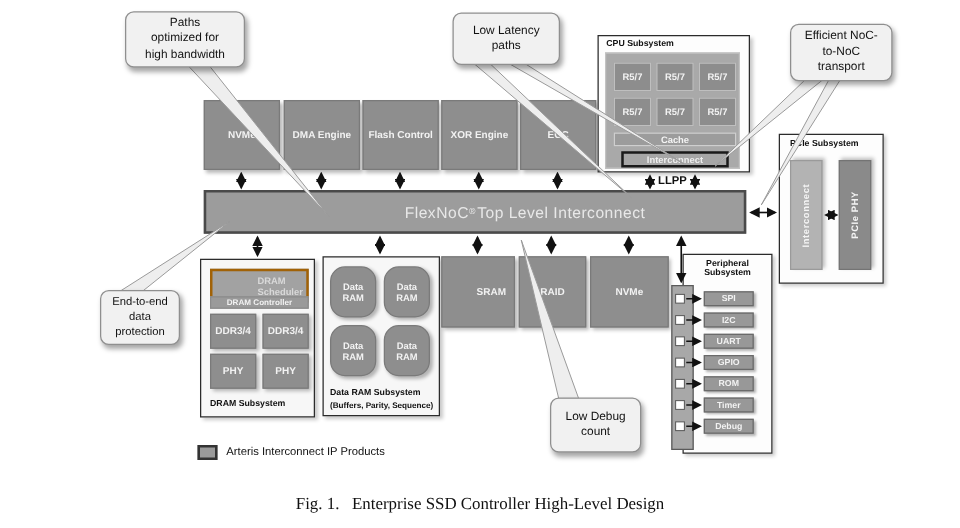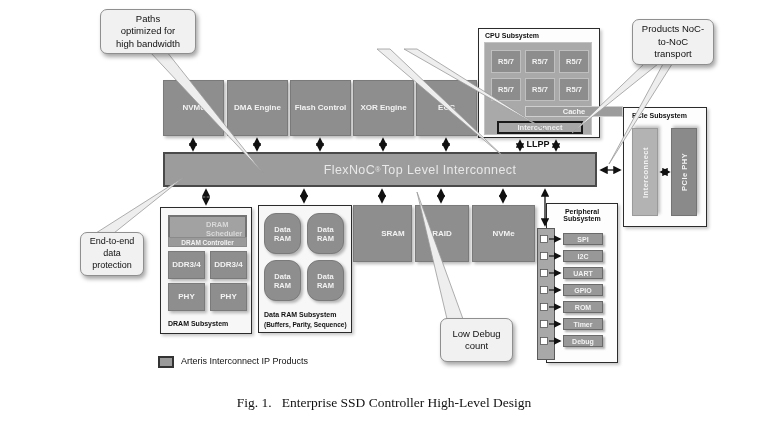--- a/index.html
+++ b/index.html
@@ -33,38 +33,38 @@
   }
   .subtitle { position:absolute; font-size:7px; font-weight:bold; color:#111; }
 
   
   #cpu-panel { position:absolute; left:5px; top:13px; width:108px; height:93px;
     background:#a9a9a9; border:1px solid #c2c2c2; }
   .core { position:absolute; width:30px; height:23px; background:#8d8d8d; border:1px solid #bfbfbf;
     color:#f2f2f2; font-size:7.5px; font-weight:bold; display:flex; align-items:center; justify-content:center; }
   #cache-bar { position:absolute; left:6px; top:63px; width:98px; height:11px; background:#9c9c9c;
     border:1px solid #cfcfcf; color:#f4f4f4; font-size:7.5px; font-weight:bold;
-    display:flex; align-items:center; justify-content:center;margin-left:34px; }
+    display:flex; align-items:center; justify-content:center; }
   #cpu-ic { position:absolute; left:12px; top:78px; width:86px; height:13px; background:#a6a6a6;
     border:2px solid #1a1a1a; color:#eeeeee; font-size:7.5px; font-weight:bold;
     display:flex; align-items:center; justify-content:center; }
   #llpp-label { position:absolute; left:526px; top:139px; width:24px; text-align:center;
     font-size:9px; font-weight:bold; color:#111; z-index:2; }
 
   
   .vblock {
     position:absolute; width:26px; height:88px; color:#f4f4f4; font-size:7.5px; font-weight:bold;
     display:flex; align-items:center; justify-content:center;
     writing-mode:vertical-rl; transform:rotate(180deg); letter-spacing:.5px;
     box-shadow:-2px 2px 3px rgba(0,0,0,0.25);
   }
 
   
   #dram-scheduler { position:absolute; left:7px; top:7px; width:79px; height:27px; background:#a2a2a2;
-    border:2px solid #737373; color:#d9d9d9; font-size:7.5px; font-weight:bold;
+    border:2px solid #a16207; color:#d9d9d9; font-size:7.5px; font-weight:bold;
     display:flex; align-items:center; justify-content:center;padding-left:36px; }
   #dram-controller { position:absolute; left:7px; top:29px; width:79px; height:10px; background:#9a9a9a;
     border:1px solid #8a8a8a; color:#f2f2f2; font-size:6.5px; font-weight:bold;
     display:flex; align-items:center; justify-content:center; }
   .dram-sq { width:37px; height:28px;text-align:right; }
 
   
   .dr { width:37px; height:41px; font-size:7.5px;border-radius:12px; }
 
   
@@ -219,21 +219,23 @@
       <rect x="540.5" y="286.5" width="7" height="7"></rect>
       <rect x="540.5" y="303.5" width="7" height="7"></rect>
       <rect x="540.5" y="320.5" width="7" height="7"></rect>
       <rect x="540.5" y="337.5" width="7" height="7"></rect>
     </g>
   </svg>
 
   <div class="callout" style="left:100px; top:9px;  width:96px;  height:45px;">Paths
 optimized for
 high bandwidth</div>
-  <div class="callout" style="left:632px; top:19px; width:82px;  height:46px;">Products NoC-
+  <div class="callout" style="left:362px; top:10px; width:86px;  height:42px;">Low Latency
+paths</div>
+  <div class="callout" style="left:632px; top:19px; width:82px;  height:46px;">Efficient NoC-
 to-NoC
 transport</div>
   <div class="callout" style="left:80px;  top:232px; width:64px; height:44px; font-size:9px;">End-to-end
 data
 protection</div>
   <div class="callout" style="left:440px; top:318px; width:73px; height:44px;">Low Debug
 count</div>
 
   <div id="legend">
     <div id="legend-swatch"></div>

